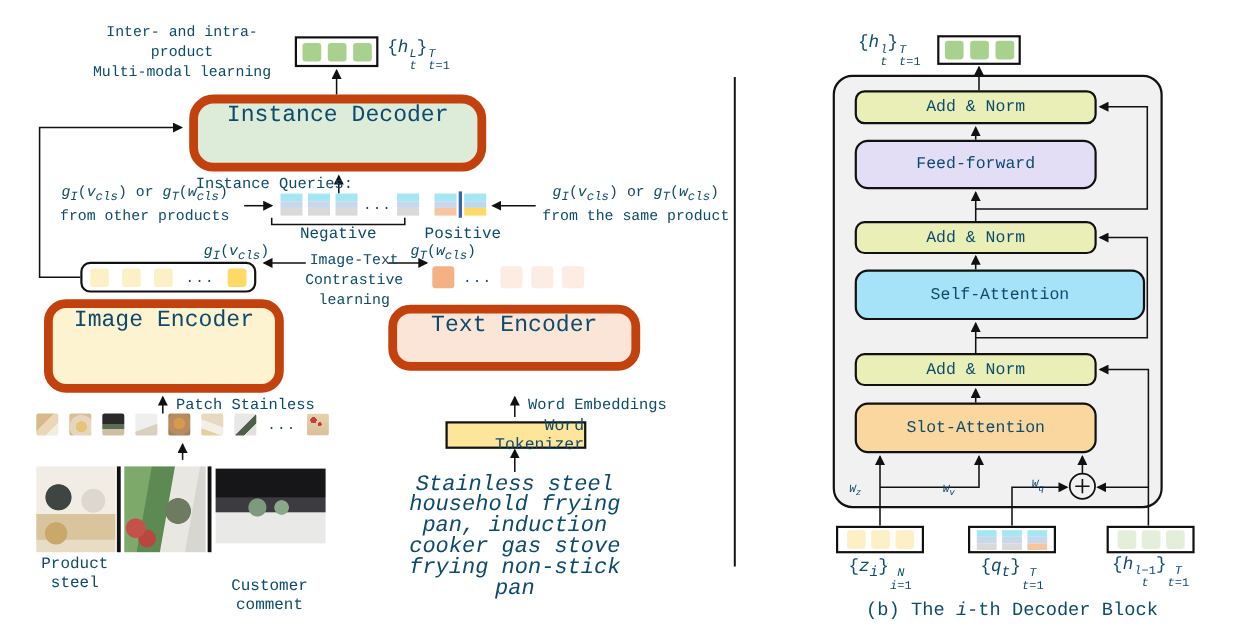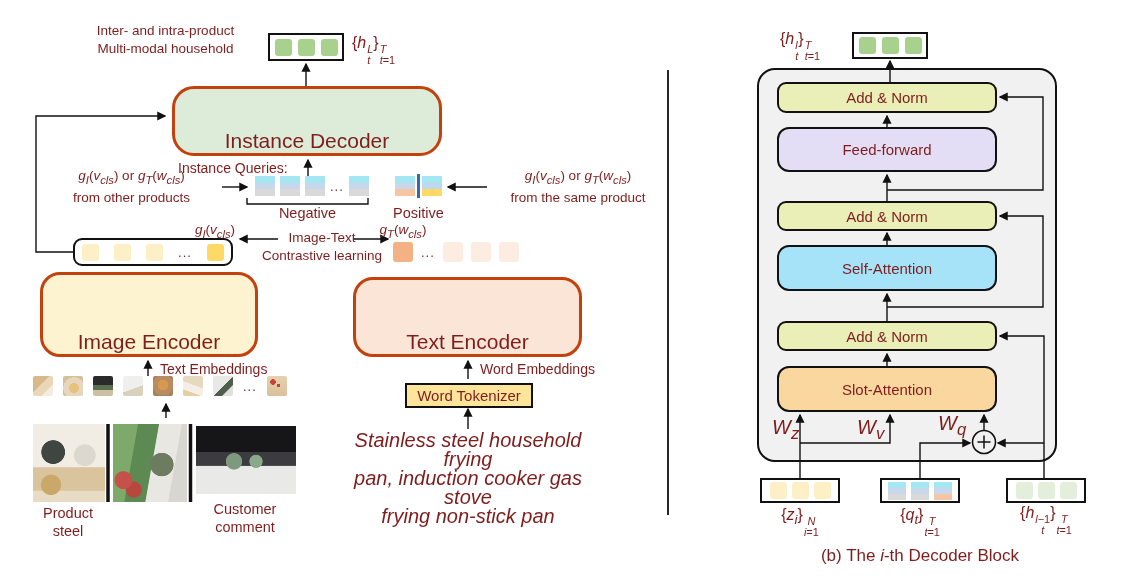--- a/index.html
+++ b/index.html
@@ -1,23 +1,23 @@
 <!DOCTYPE html>
 <html style="--decoder-green: #dcecd8; --block-green: #a9d18e; --image-encoder-yellow: #fdf3d0; --cls-gold: #ffd966; --pale-yellow: #fdf0c6; --text-encoder-peach: #fbe5d7; --cls-peach: #f4b183; --pale-peach: #fdece1; --tokenizer-gold: #ffe599; --stripe-cyan: #a4e6f2; --stripe-periwinkle: #c9d7ec; --stripe-gray: #d9d9d9; --stripe-blue: #bdd7ee; --stripe-peach: #f6c6a2; --stripe-yellow: #ffd966; --divider-blue: #3a66ad; --addnorm-yellow: #e9efb6; --feedforward-lavender: #e3ddf6; --selfattn-blue: #a6e3f8; --slotattn-orange: #f9d79e; --container-gray: #f1f1f1; --pale-green: #e3efdb;"><head>
 <meta charset="utf-8">
 <style>
   html,body{margin:0;padding:0;background:#fff;}
   #fig{position:relative;width:1138px;height:580px;background:#fff;
-       font-family:Liberation Sans, sans-serif;color:#7f1d1d;overflow:hidden;}
+       font-family:Liberation Mono, monospace;color:#0c4a6e;overflow:hidden;}
   .abs{position:absolute;}
   .ctr{text-align:center;}
   .note{font-size:13.5px;line-height:18px;}
   .lbl{font-size:14px;line-height:18px;}
   .math{font-size:16px;}
-  .bigbox{border:3px solid #c2410c;display:flex;align-items:flex-end;justify-content:center;
+  .bigbox{border:8px solid #c2410c;display:flex;align-items:flex-start;justify-content:center;
           font-size:21px;box-sizing:border-box;}
   .tokbox{border:2px solid #111;background:#fff;display:flex;align-items:center;
           justify-content:center;gap:6px;box-sizing:border-box;}
   .tok{width:17px;height:17px;border-radius:3px;}
   .tok-green{background:var(--block-green);}
   .tok-paleyellow{background:var(--pale-yellow);}
   .tok-gold{background:var(--cls-gold);}
   .tok-palegreen{background:var(--pale-green);}
   .tok-palepeach{background:var(--pale-peach);}
   .tok-clspeach{background:var(--cls-peach);}
@@ -29,21 +29,21 @@
   .s-gray{background:var(--stripe-gray);height:7px;}
   .s-blue{background:var(--stripe-blue);height:6px;}
   .s-peach{background:var(--stripe-peach);height:7px;}
   .s-yellow{background:var(--stripe-yellow);height:7px;}
   .blk{border:2px solid #111;display:flex;align-items:center;justify-content:center;
        font-size:15px;box-sizing:border-box;text-align:right;}
   .an{background:var(--addnorm-yellow);border-radius:9px;}
   .ff{background:var(--feedforward-lavender);border-radius:12px;}
   .sa{background:var(--selfattn-blue);border-radius:12px;}
   .sl{background:var(--slotattn-orange);border-radius:12px;}
-  .wlbl{font-size:20px;font-style:italic;}
+  .wlbl{font-size:10px;font-style:italic;margin-top:24px;}
   .ss{display:inline-flex;flex-direction:column;vertical-align:-0.5em;line-height:0.9;
       font-size:0.68em;margin-left:1px;}
   .ss sup,.ss sub{display:block;position:static;line-height:1.0;font-size:1em;}
   .caption{font-size:17px;}
   .photo{box-sizing:border-box;}
   .photo-product{background:
      radial-gradient(circle at 28% 36%,#3f4540 0 16%,rgba(0,0,0,0) 17%),
      radial-gradient(circle at 72% 40%,#dcd8cf 0 15%,rgba(0,0,0,0) 16%),
      radial-gradient(circle at 25% 78%,#c9a86a 0 12%,rgba(0,0,0,0) 13%),
      linear-gradient(180deg,#f2ede4 0 55%,#d9c49e 56% 85%,#e8dcc4 86%);}
@@ -119,21 +119,21 @@
     </g>
 
     <g>
       <circle cx="984" cy="442" r="11.5" fill="#f1f1f1" stroke="#111" stroke-width="1.6"></circle>
       <path d="M977.5,442 H990.5 M984,435.5 V448.5" stroke="#111" stroke-width="1.5"></path>
     </g>
   </svg>
 
   <div class="abs ctr note" style="left:78px;top:22px;width:175px;z-index:3;">
     <div>Inter- and intra-product</div>
-    <div>Multi-modal household</div>
+    <div>Multi-modal learning</div>
   </div>
 
   <div class="abs tokbox" style="left:268px;top:33px;width:76px;height:28px;z-index:3;">
     <div class="tok tok-green"></div>
     <div class="tok tok-green"></div>
     <div class="tok tok-green"></div>
   </div>
   <div class="abs math" style="left:352px;top:34px;z-index:3;">{<i>h</i><span class="ss">
         <sup><i>L</i></sup>
         <sub><i>t</i></sub>
@@ -217,25 +217,25 @@
     <div class="tok tok-clspeach" style="width:20px;height:20px;"></div>
     <div class="ellip">...</div>
     <div class="tok tok-palepeach" style="width:20px;height:20px;"></div>
     <div class="tok tok-palepeach" style="width:20px;height:20px;"></div>
     <div class="tok tok-palepeach" style="width:20px;height:20px;"></div>
   </div>
 
   <div class="abs bigbox" style="left:40px;top:272px;width:218px;height:85px;border-radius:20px;background:var(--image-encoder-yellow);z-index:3;">
     <span>Image Encoder</span>
   </div>
-  <div class="abs bigbox" style="left:353px;top:277px;width:229px;height:80px;border-radius:20px;background:var(--text-encoder-peach);z-index:3;">
+  <div class="abs bigbox" style="left:353px;top:277px;width:229px;height:60px;border-radius:20px;background:var(--text-encoder-peach);z-index:3;">
     <span>Text Encoder</span>
   </div>
 
-  <div class="abs lbl" style="left:160px;top:360px;z-index:3;">Text Embeddings</div>
+  <div class="abs lbl" style="left:160px;top:360px;z-index:3;">Patch Stainless</div>
   <div class="abs lbl" style="left:480px;top:360px;z-index:3;">Word Embeddings</div>
 
   <div class="abs" style="left:33px;top:376px;display:flex;gap:10px;align-items:center;z-index:3;">
     <div class="patch p1"></div>
     <div class="patch p2"></div>
     <div class="patch p3"></div>
     <div class="patch p4"></div>
     <div class="patch p5"></div>
     <div class="patch p6"></div>
     <div class="patch p7"></div>
@@ -254,21 +254,21 @@
   </div>
 
   <div class="abs photo photo-product" style="left:33px;top:424px;width:72px;height:78px;z-index:3;"></div>
   <div class="abs photo photo-ads" style="left:113px;top:424px;width:74px;height:78px;z-index:3;"></div>
   <div class="abs photo photo-customer" style="left:196px;top:426px;width:100px;height:68px;z-index:3;"></div>
 
   <div class="abs ctr" style="left:28px;top:504px;width:80px;font-size:14.5px;line-height:18px;z-index:3;">
     <div>Product</div>
     <div>steel</div>
   </div>
-  <div class="abs ctr" style="left:202px;top:500px;width:86px;font-size:14.5px;line-height:18px;z-index:3;">
+  <div class="abs ctr" style="left:202px;top:524px;width:86px;font-size:14.5px;line-height:18px;z-index:3;">
     <div>Customer</div>
     <div>comment</div>
   </div>
 
 
   <div class="abs math" style="left:780px;top:30px;z-index:3;">{<i>h</i><span class="ss">
         <sup><i>l</i></sup>
         <sub><i>t</i></sub>
       </span>}<span class="ss">
         <sup><i>T</i></sup>
@@ -284,21 +284,21 @@
 
   <div class="abs blk an" style="left:777px;top:82px;width:220px;height:31px;z-index:3;">
       <span>Add &amp; Norm</span>
     </div>
   <div class="abs blk ff" style="left:777px;top:127px;width:220px;height:45px;z-index:3;">
       <span>Feed-forward</span>
     </div>
   <div class="abs blk an" style="left:777px;top:201px;width:220px;height:30px;z-index:3;">
       <span>Add &amp; Norm</span>
     </div>
-  <div class="abs blk sa" style="left:777px;top:245px;width:220px;height:46px;z-index:3;">
+  <div class="abs blk sa" style="left:777px;top:245px;width:264px;height:46px;z-index:3;">
       <span>Self-Attention</span>
     </div>
   <div class="abs blk an" style="left:777px;top:321px;width:220px;height:30px;z-index:3;">
       <span>Add &amp; Norm</span>
     </div>
   <div class="abs blk sl" style="left:777px;top:366px;width:220px;height:46px;z-index:3;">
       <span>Slot-Attention</span>
     </div>
 
   <div class="abs wlbl" style="left:772px;top:416px;z-index:3;"><i>W<sub>z</sub></i></div>

